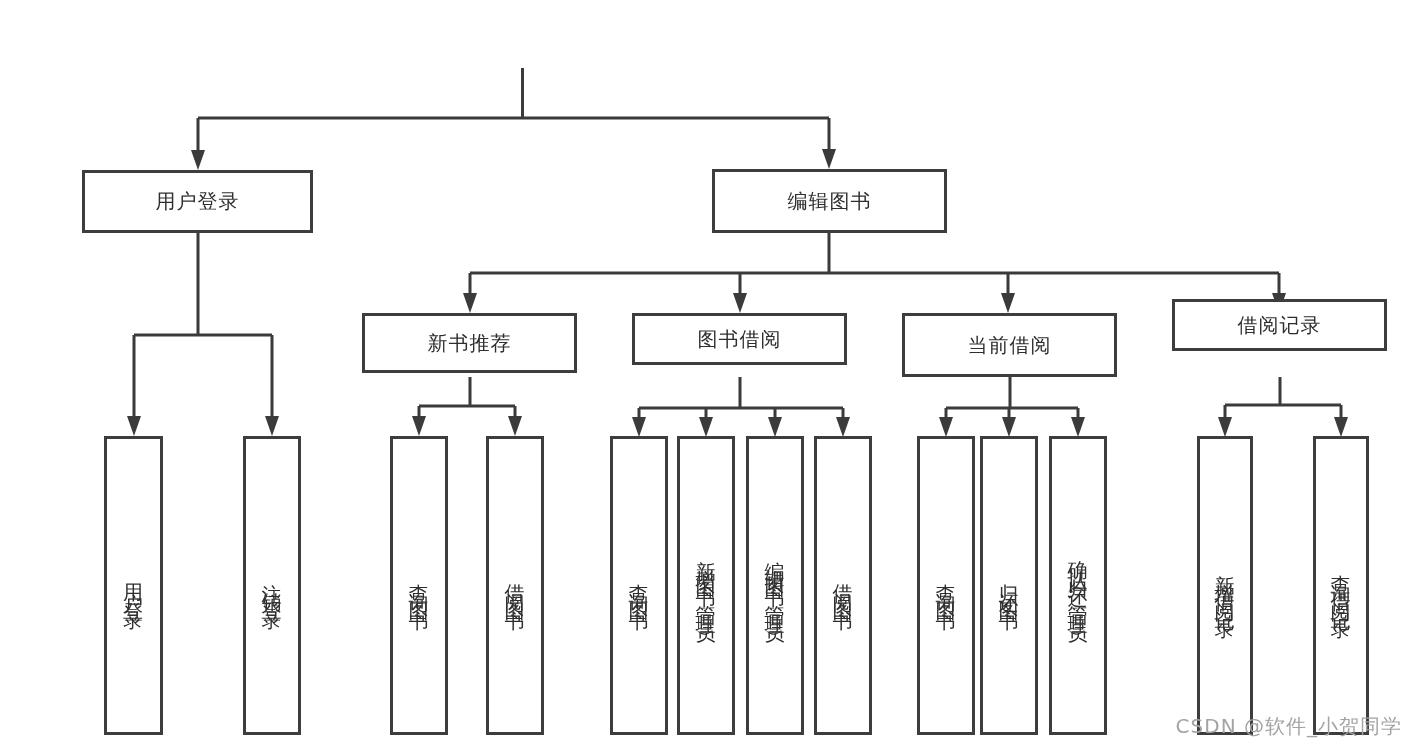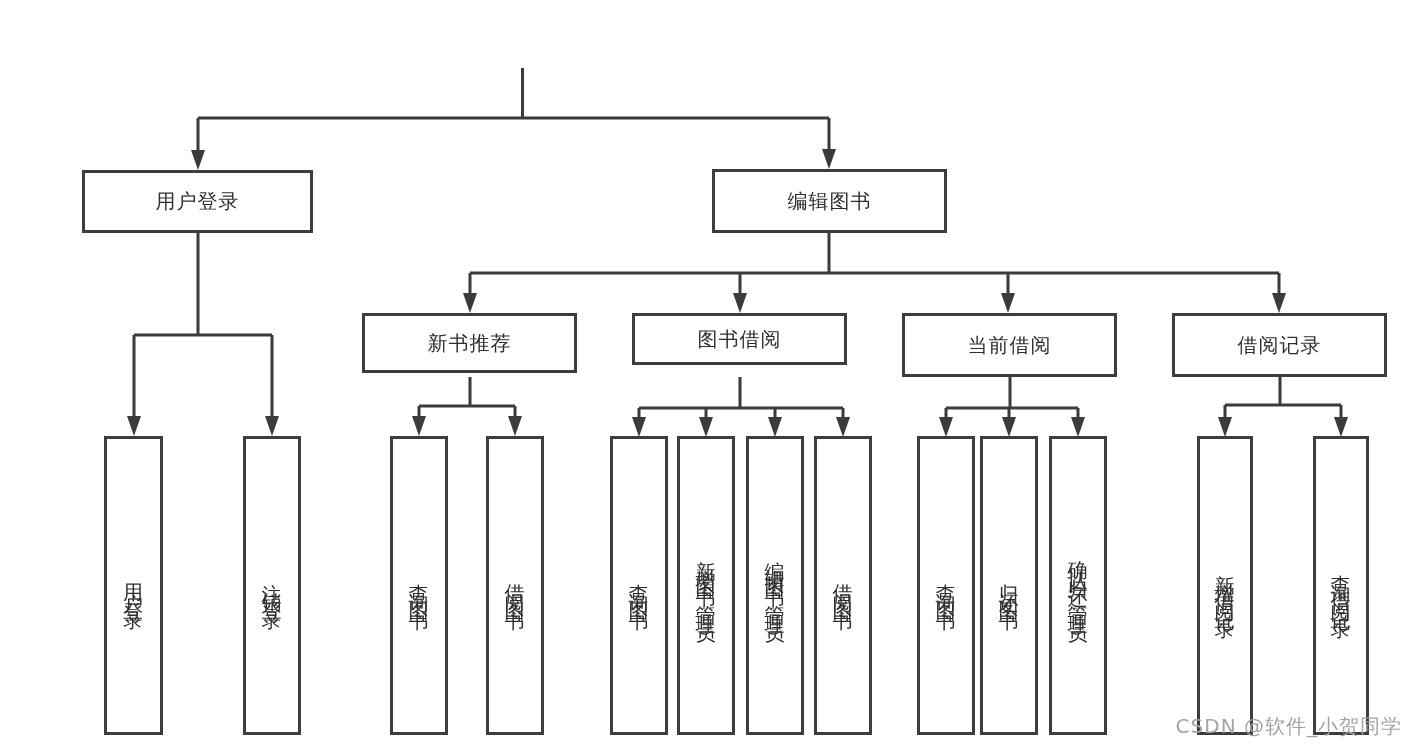--- a/index.html
+++ b/index.html
@@ -110,21 +110,21 @@
 
   <div class="box" style="left:362px; top:313px; width:215px; height:60px;">
     <span>新书推荐</span>
   </div>
   <div class="box" style="left:632px; top:313px; width:215px; height:52px;">
     <span>图书借阅</span>
   </div>
   <div class="box" style="left:902px; top:313px; width:215px; height:64px;">
     <span>当前借阅</span>
   </div>
-  <div class="box" style="left:1172px; top:313px; width:215px; height:64px;font-family:Liberation Serif, serif;">
+  <div class="box" style="left:1172px; top:299px; width:215px; height:52px;font-family:Liberation Serif, serif;">
     <span>借阅记录</span>
   </div>
 
   <div class="box leaf" style="left:104px; top:436px; width:59px; height:299px;">
     <span>用户登录</span>
   </div>
   <div class="box leaf" style="left:243px; top:436px; width:58px; height:299px;">
     <span>注销登录</span>
   </div>
 

